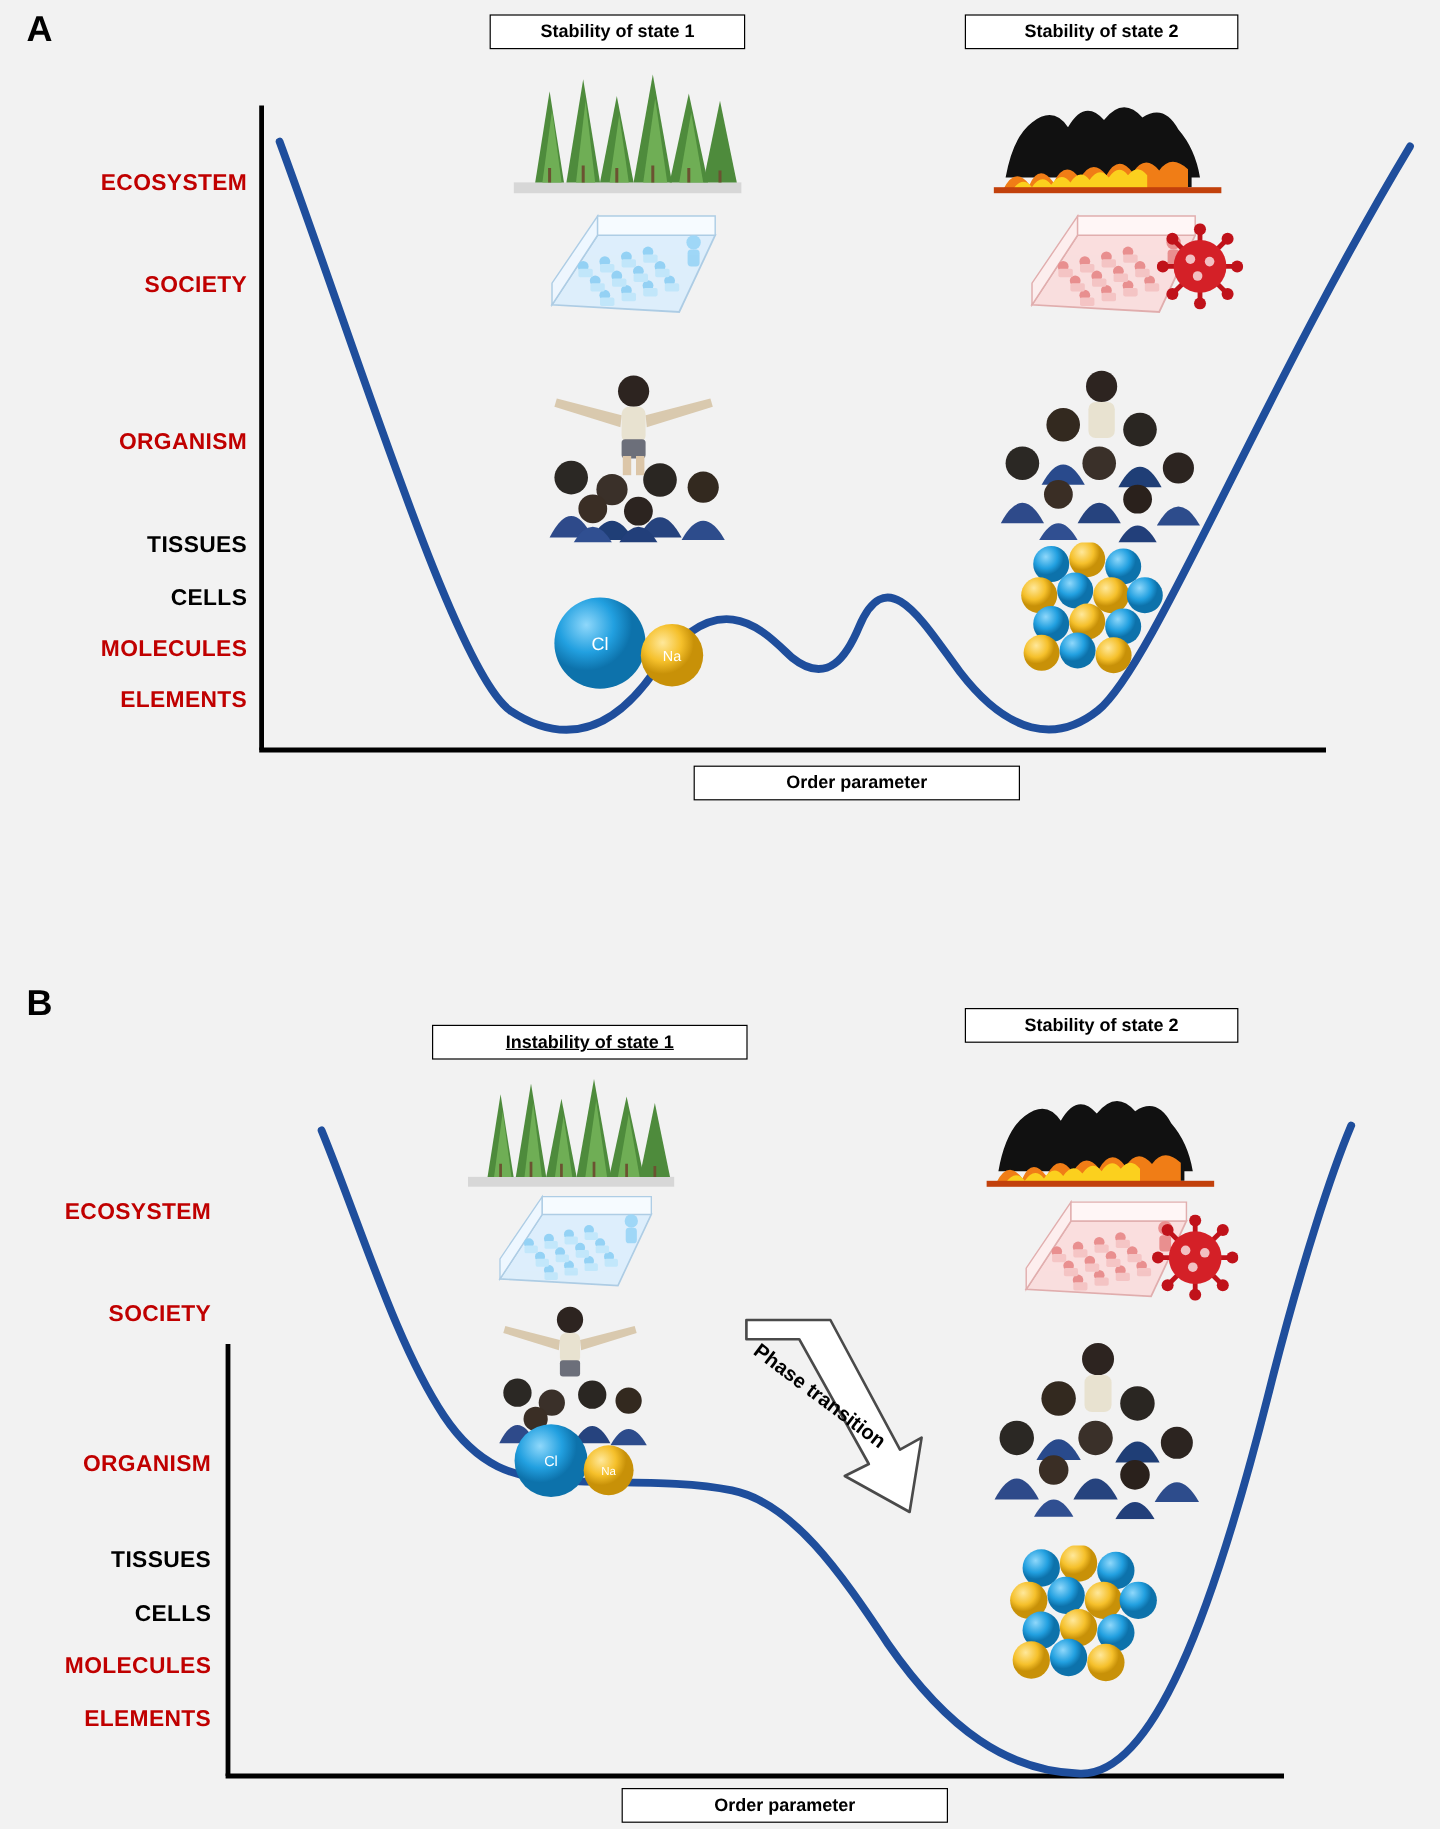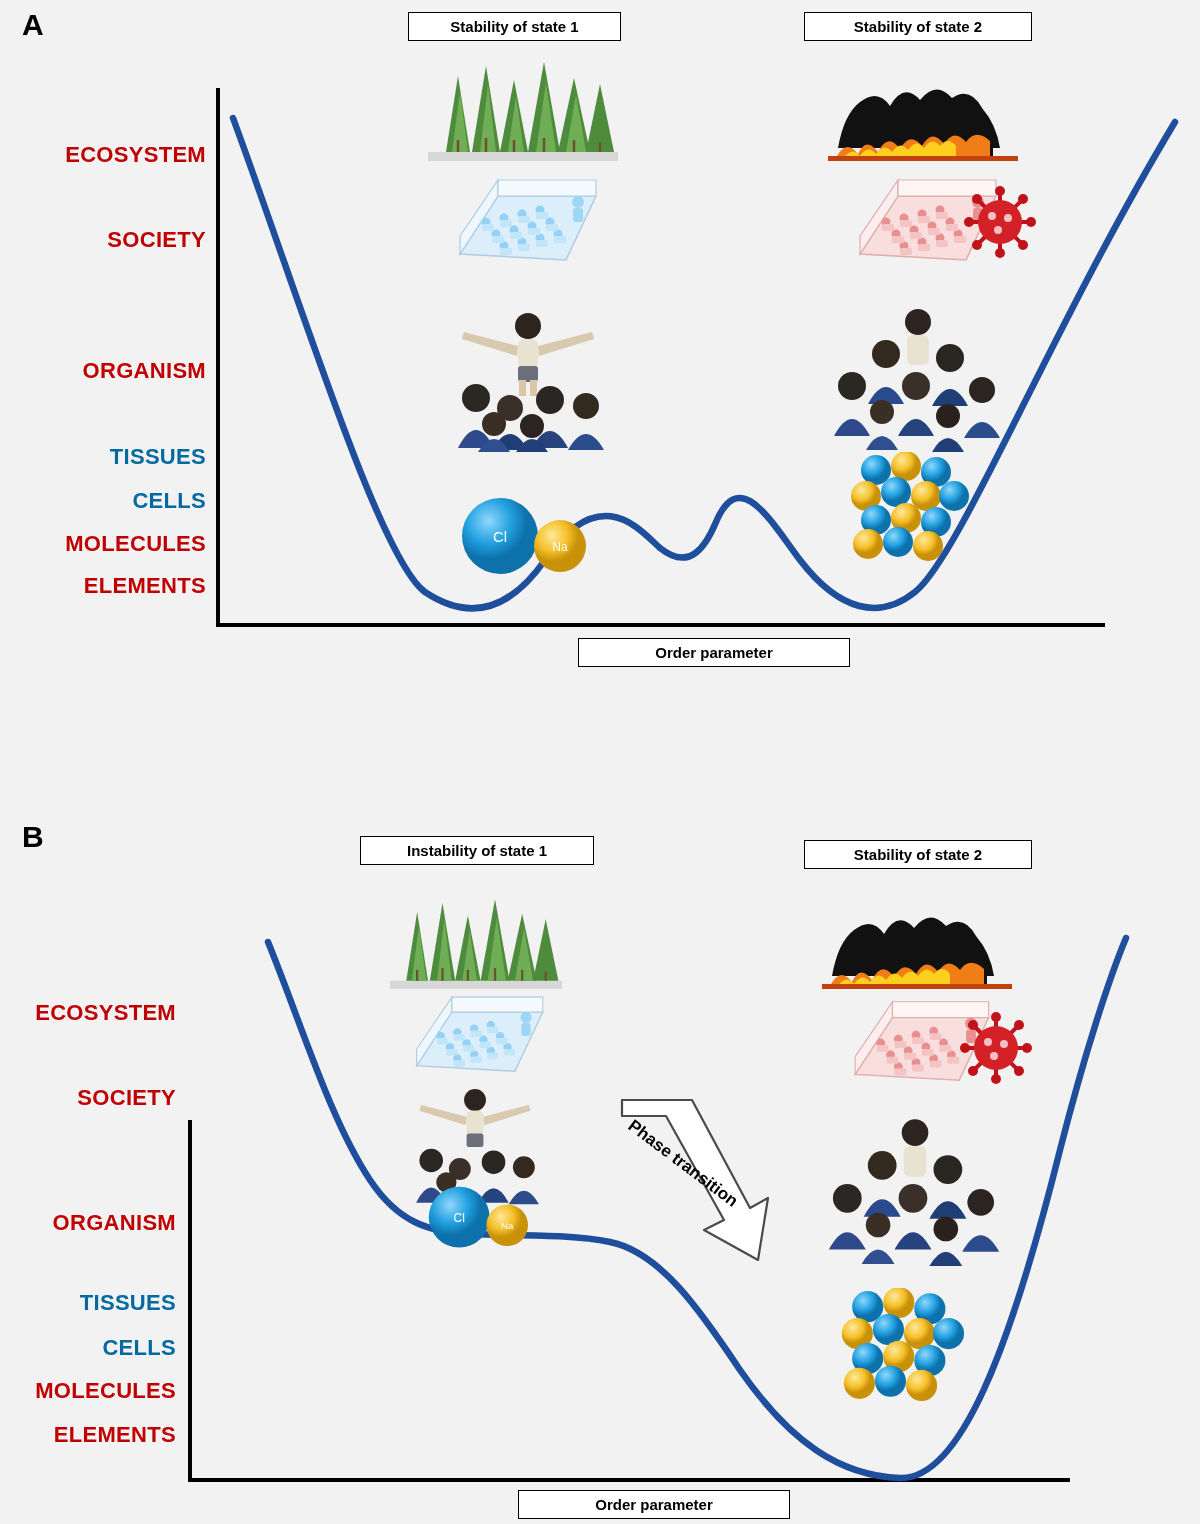--- a/index.html
+++ b/index.html
@@ -38,28 +38,28 @@
     font-weight: bold;
     color: #000;
     text-align: center;
     padding: 5px 10px;
     box-sizing: border-box;
     white-space: nowrap;
   }
 
   .axis-label {
     position: absolute;
-    font-size: 22px;
+    font-size: 19px;
     font-weight: bold;
     letter-spacing: 0.3px;
     text-align: right;
     white-space: nowrap;
   }
   .lvl-red { color: #c00000; }
-  .lvl-black { color: #0369a1; }
+  .lvl-black { color: #000000; }
 
   .svg-layer {
     position: absolute;
     left: 0; top: 0;
     width: 1200px;
     height: 100%;
     pointer-events: none;
   }
 
   
@@ -361,21 +361,21 @@
     </g>
   </svg>
 
   <div class="boxed-label" style="left:578px; top:638px; width:272px;">Order parameter</div>
 </div>
 
 <div class="panel" id="panel-b">
 
   <div class="panel-letter" style="left:22px; top:30px;">B</div>
 
-  <div class="boxed-label" style="left:360px; top:46px; width:234px;">Instability of state 1</div>
+  <div class="boxed-label" style="left:360px; top:64px; width:263px;text-decoration:underline;">Instability of state 1</div>
 
   <div class="boxed-label" style="left:804px; top:50px; width:228px;">Stability of state 2</div>
 
   <div class="axis-label lvl-red" style="left:0px; top:210px; width:176px;">ECOSYSTEM</div>
   <div class="axis-label lvl-red" style="left:0px; top:295px; width:176px;">SOCIETY</div>
   <div class="axis-label lvl-red" style="left:0px; top:420px; width:176px;">ORGANISM</div>
   <div class="axis-label lvl-black" style="left:0px; top:500px; width:176px;">TISSUES</div>
   <div class="axis-label lvl-black" style="left:0px; top:545px; width:176px;">CELLS</div>
   <div class="axis-label lvl-red" style="left:0px; top:588px; width:176px;">MOLECULES</div>
   <div class="axis-label lvl-red" style="left:0px; top:632px; width:176px;">ELEMENTS</div>

